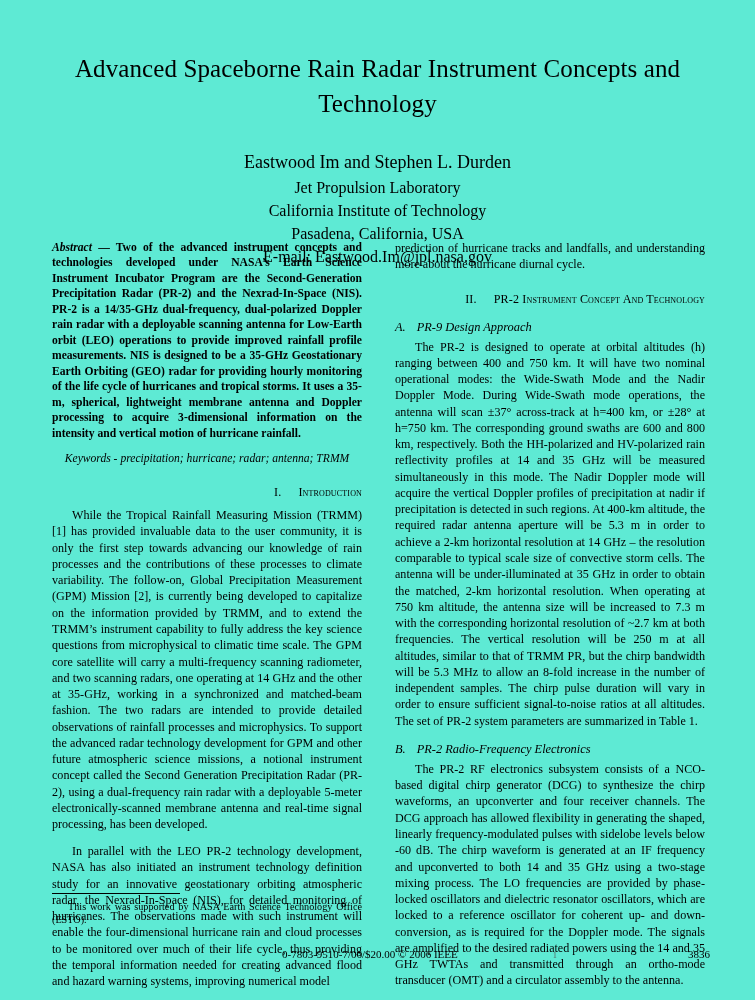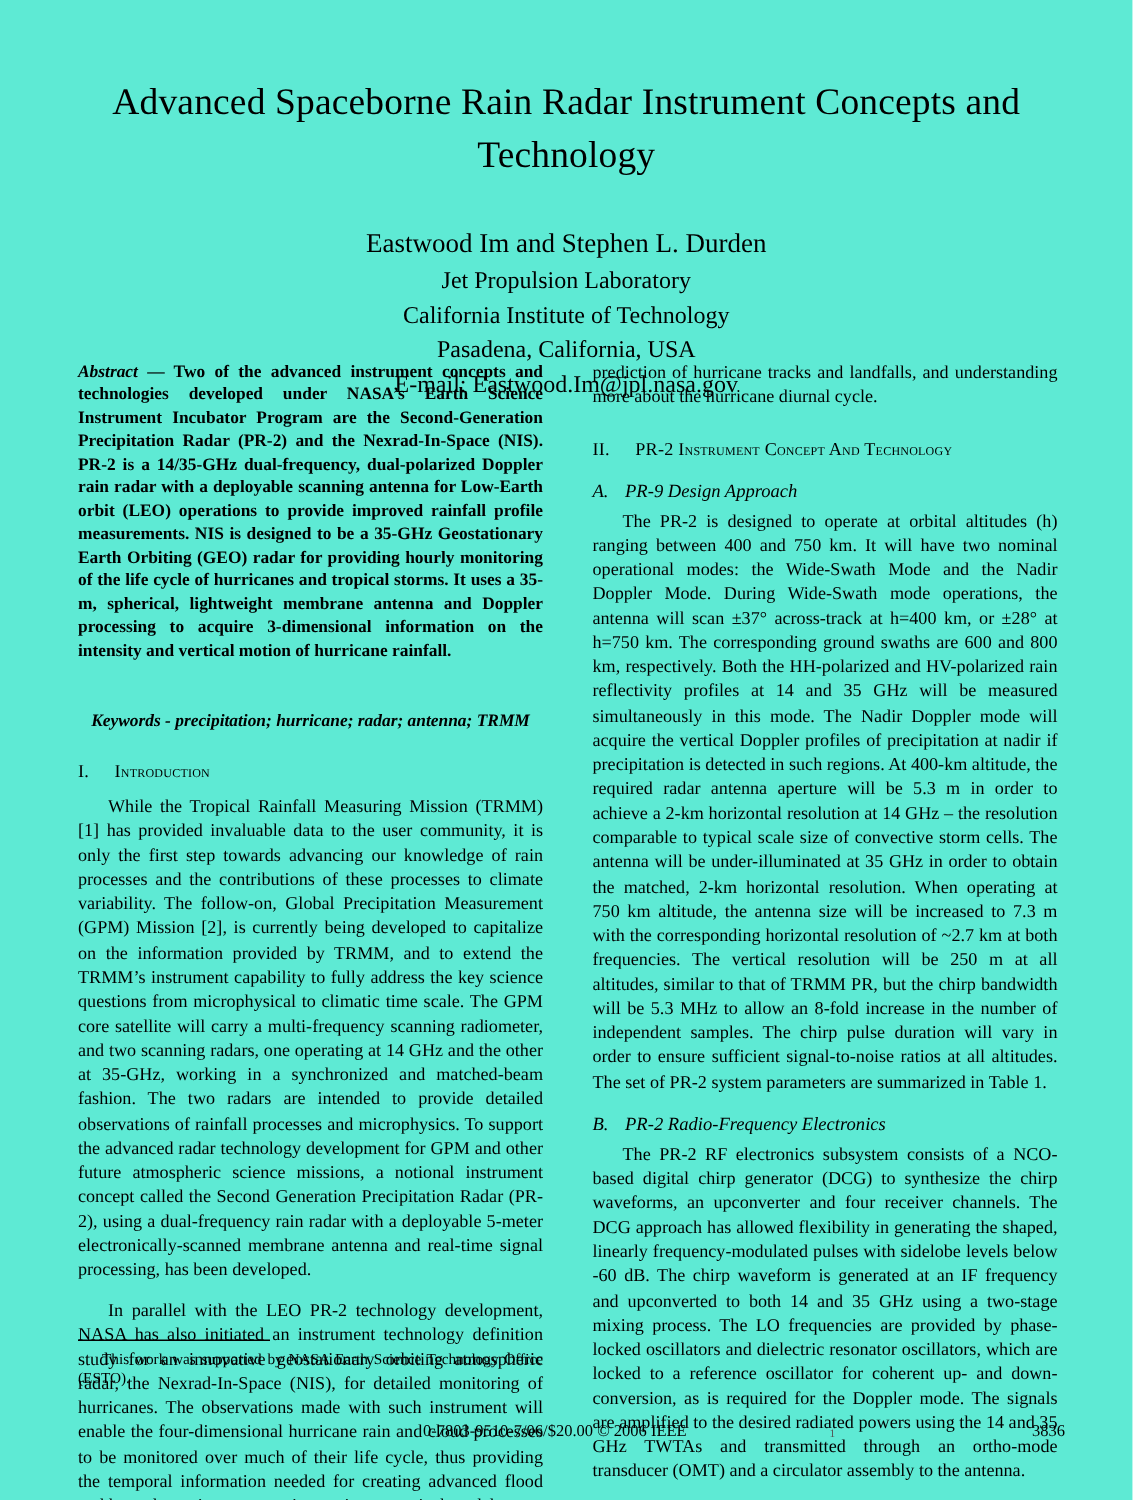--- a/index.html
+++ b/index.html
@@ -76,31 +76,31 @@
     font-weight: bold;
     font-size: 11.6px;
     line-height: 1.335;
     text-align: justify;
   }
   .abstract .lead {
     font-weight: bold;
     font-style: italic;
   }
   .keywords {
-    margin-top: 32px;
-    font-weight: bold;
+    margin-top: 10px;
+    font-weight: normal;
     font-style: italic;
     font-size: 11.6px;
     text-align: center;
     line-height: 1.3;
   }
   .section-head {
     margin-top: 19px;
     margin-bottom: 7px;
-    text-align: left;
+    text-align: right;
     font-size: 12.1px;
     font-variant: small-caps;
     letter-spacing: 0.15px;
   }
   .section-head .numeral {
     font-variant: normal;
     margin-right: 17px;
   }
   .subsection-head {
     margin-top: 13px;

